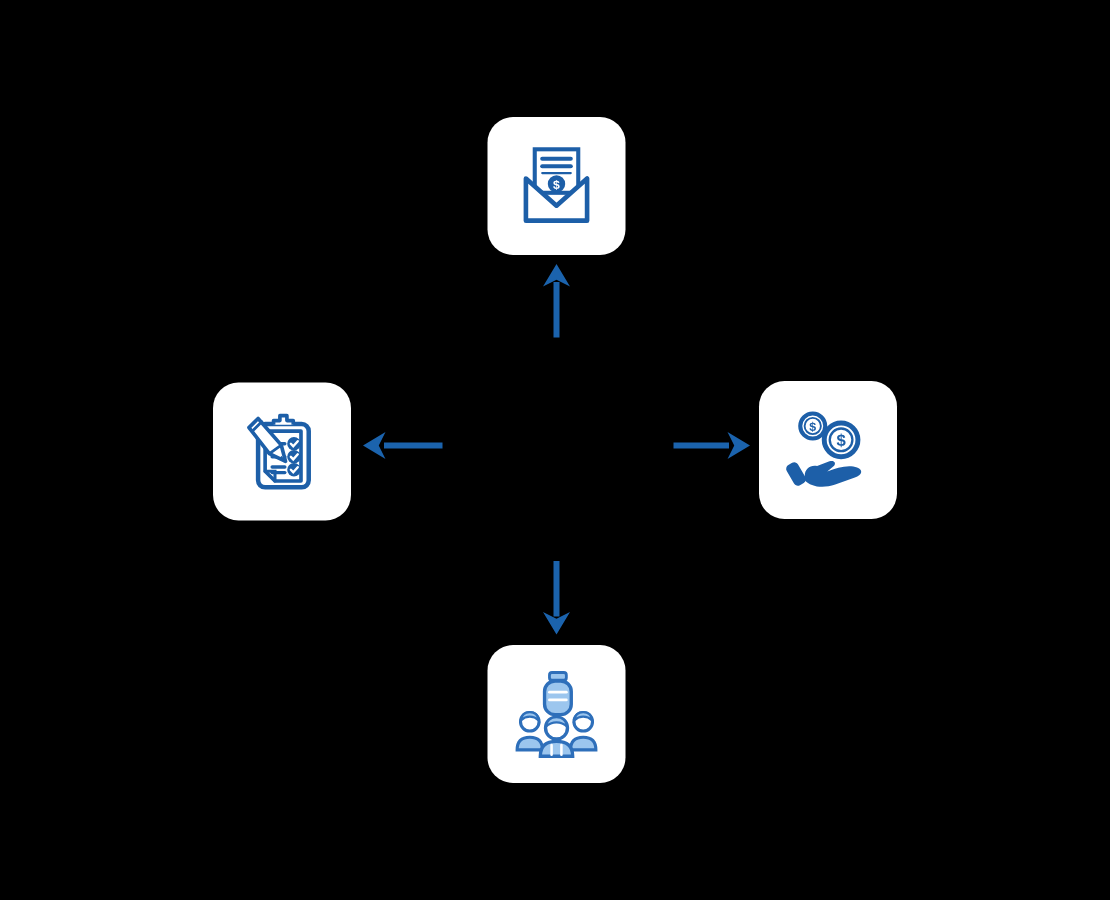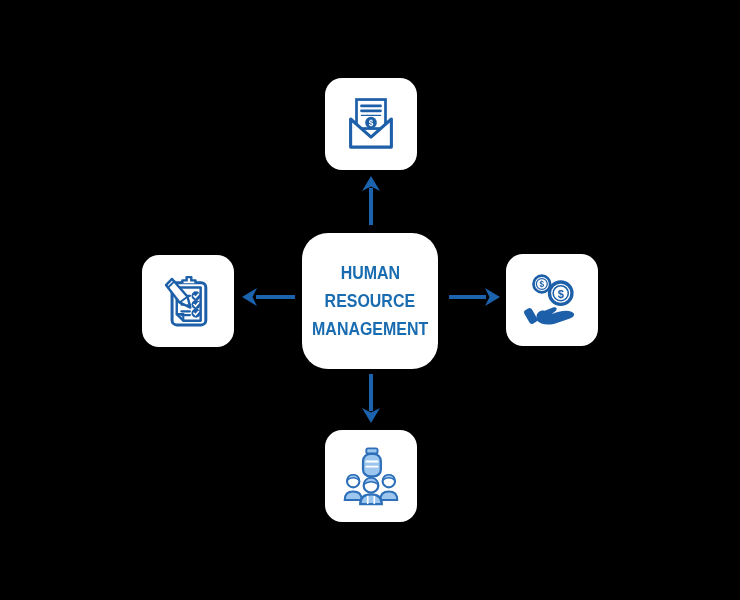--- a/index.html
+++ b/index.html
@@ -46,25 +46,20 @@
   .dollar-w{fill:var(--detail-white);font-weight:bold;text-anchor:middle;font-family:"Liberation Sans",sans-serif;}
   .dollar-b{fill:var(--icon-primary);font-weight:bold;text-anchor:middle;font-family:"Liberation Sans",sans-serif;}
   .arrow-line{stroke:var(--arrow);stroke-width:4;}
   .arrow-head{fill:var(--arrow);}
 </style>
 </head>
 <body>
 
 <div class="stage">
 
-  <div class="card card-center">
-    <div class="title-line">HUMAN</div>
-    <div class="title-line">RESOURCE</div>
-    <div class="title-line">MANAGEMENT</div>
-  </div>
 
   <div class="card card-top">
     <svg viewBox="0 0 64 64" width="58" height="58">
       <rect x="16" y="5" width="32" height="32" class="skw" stroke-width="3"></rect>
       <line x1="21.5" y1="12" x2="42.5" y2="12" class="sk" stroke-width="3"></line>
       <line x1="21.5" y1="17.5" x2="42.5" y2="17.5" class="sk" stroke-width="3"></line>
       <line x1="21.5" y1="22.5" x2="42.5" y2="22.5" class="sk" stroke-width="1.6"></line>
       <circle cx="32" cy="30.5" r="6.4" class="fl"></circle>
       <text x="32" y="33.9" font-size="9" class="dollar-w">$</text>
       <path d="M9.5 26.5 L32 46.5 L54.5 26.5 L54.5 57.5 L9.5 57.5 Z" class="skw" stroke-width="3.4" stroke-linejoin="round"></path>

